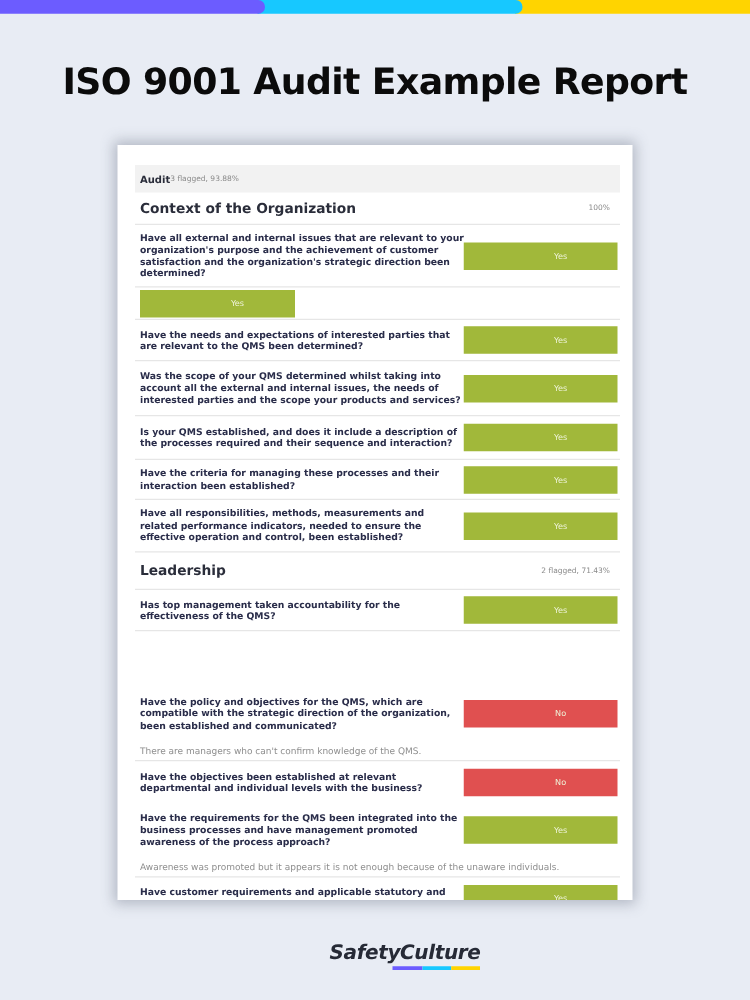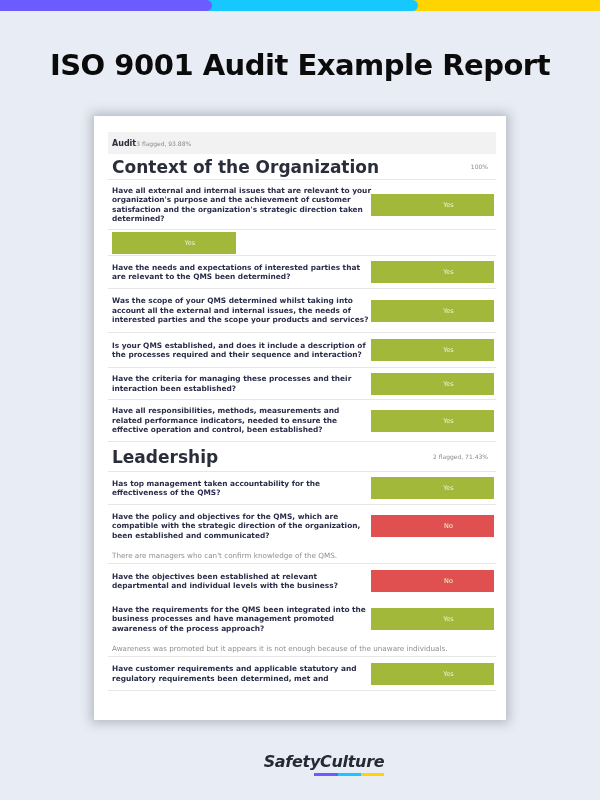--- a/index.html
+++ b/index.html
@@ -36,21 +36,21 @@
     padding: 0 8px 0 4px;
   }
   .audit-header .label { font-size: 8px; font-weight: bold; color: #2a2d3a; }
   .audit-header .stat { font-size: 6px; color: #8a8a8a; }
 
   .section-head {
     display: flex; align-items: center; justify-content: space-between;
     padding: 0 8px 0 4px;
     border-bottom: 1px solid #e6e6e6;
   }
-  .section-head .title { font-size: 17px; font-weight: bold; color: #2a2d3a; }
+  .section-head .title { font-size: 11px; font-weight: bold; color: #2a2d3a; }
   .section-head .stat { font-size: 6px; color: #8a8a8a; }
 
   .q-row {
     display: flex; align-items: center; justify-content: space-between;
     border-bottom: 1px solid #e6e6e6;
     padding: 0 0 0 4px;
   }
   .q-row.has-note { border-bottom: none; }
   .q-text {
     width: 262px;
@@ -102,21 +102,21 @@
     <span class="label">Audit</span>
     <span class="stat">3 flagged, 93.88%</span>
   </div>
 
   <div class="section-head" style="height:26px;">
     <span class="title">Context of the Organization</span>
     <span class="stat">100%</span>
   </div>
 
   <div class="q-row" style="height:50px;">
-    <div class="q-text">Have all external and internal issues that are relevant to your organization's purpose and the achievement of customer satisfaction and the organization's strategic direction taken determined?</div>
+    <div class="q-text">Have all external and internal issues that are relevant to your organization's purpose and the achievement of customer satisfaction and the organization's strategic direction been determined?</div>
     <div class="answer ans-yes" style="background: rgb(161, 184, 58);">Yes</div>
   </div>
   <div class="q-row" style="height:26px;">
     <div class="answer ans-yes" style="background: rgb(161, 184, 58);">Yes</div>
   </div>
   <div class="q-row" style="height:33px;">
     <div class="q-text">Have the needs and expectations of interested parties that are relevant to the QMS been determined?</div>
     <div class="answer ans-yes" style="background: rgb(161, 184, 58);">Yes</div>
   </div>
   <div class="q-row" style="height:44px;">
@@ -138,21 +138,21 @@
 
   <div class="section-head" style="height:30px;">
     <span class="title">Leadership</span>
     <span class="stat">2 flagged, 71.43%</span>
   </div>
 
   <div class="q-row" style="height:33px;">
     <div class="q-text">Has top management taken accountability for the effectiveness of the QMS?</div>
     <div class="answer ans-yes" style="background: rgb(161, 184, 58);">Yes</div>
   </div>
-  <div class="q-row has-note" style="height:42px;">
+  <div class="q-row has-note" style="height:42px;margin-top:45px;">
     <div class="q-text">Have the policy and objectives for the QMS, which are compatible with the strategic direction of the organization, been established and communicated?</div>
     <div class="answer ans-no" style="background: rgb(224, 80, 80);">No</div>
   </div>
   <div class="note" style="height:17px;">There are managers who can't confirm knowledge of the QMS.</div>
   <div class="q-row has-note" style="height:34px;">
     <div class="q-text">Have the objectives been established at relevant departmental and individual levels with the business?</div>
     <div class="answer ans-no" style="background: rgb(224, 80, 80);">No</div>
   </div>
   <div class="q-row has-note" style="height:42px;">
     <div class="q-text">Have the requirements for the QMS been integrated into the business processes and have management promoted awareness of the process approach?</div>

